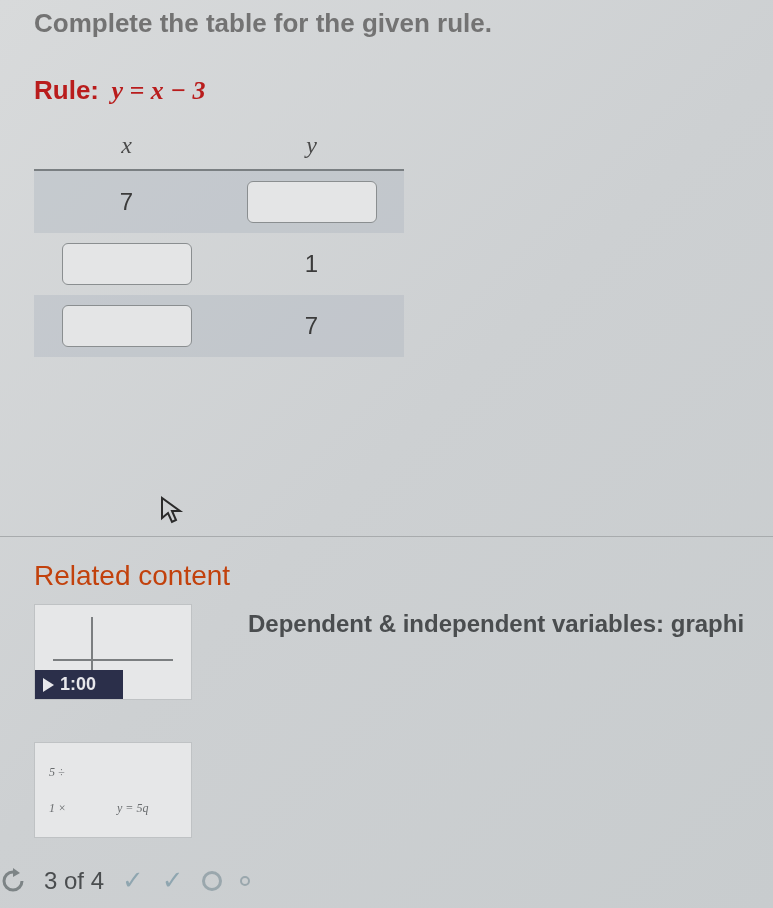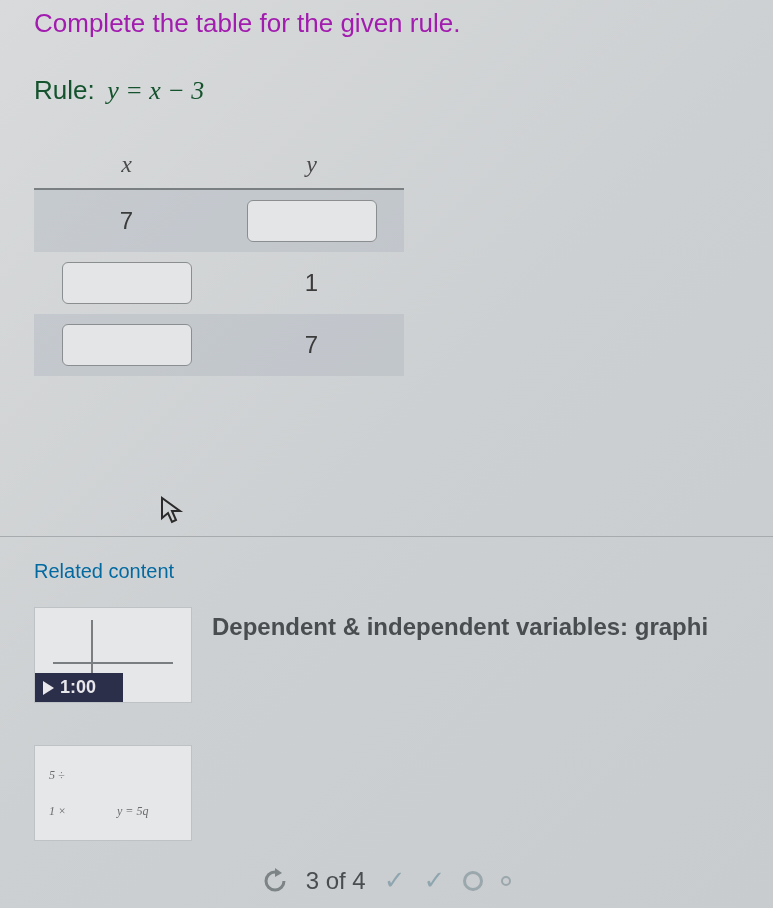--- a/index.html
+++ b/index.html
@@ -10,30 +10,30 @@
     background: linear-gradient(135deg, #d8dadb 0%, #cdd0d2 50%, #c8ccce 100%);
     color: #3b3b3b;
     overflow: hidden;
     position: relative;
   }
   .content {
     padding: 8px 0 0 34px;
   }
   .instruction {
     font-size: 26px;
-    font-weight: 400;
-    color: #a21caf;
+    font-weight: 700;
+    color: #737373;
     margin-bottom: 36px;
   }
   .rule {
     font-size: 26px;
-    font-weight: 400;
-    color: #14532d;
+    font-weight: 700;
+    color: #b91c1c;
     font-style: italic;
-    margin-bottom: 39px;
+    margin-bottom: 20px;
     font-family: Georgia, 'Times New Roman', serif;
   }
   .rule .label { font-style: normal; font-family: -apple-system, sans-serif; margin-right: 6px;}
   .xy-table {
     border-collapse: collapse;
     width: 370px;
   }
   .xy-table th {
     font-family: Georgia, 'Times New Roman', serif;
     font-style: italic;
@@ -77,23 +77,23 @@
     height: 1px;
     background: #a8abad;
   }
   .related {
     position: absolute;
     left: 34px;
     top: 560px;
     right: 0;
   }
   .related-title {
-    font-size: 20px;
-    color: #0369a1;
-    margin-bottom: 24px;
+    font-size: 28px;
+    color: #c2410c;
+    margin-bottom: 12px;
   }
   .rel-row {
     display: flex;
     align-items: flex-start;
     gap: 20px;
     margin-bottom: 6px;
     min-height: 110px;
   }
   .thumb {
     width: 158px;
@@ -135,37 +135,37 @@
     border-left: 11px solid #e8e8ec;
     border-top: 7px solid transparent;
     border-bottom: 7px solid transparent;
   }
   .rel-title {
     font-size: 24px;
     font-weight: 600;
     color: #4a4d4f;
     padding-top: 6px;
     white-space: nowrap;
+    margin-left: 36px;
   }
   .thumb-eq {
     background: #e6e7e8;
   }
   .thumb-eq .eqtxt {
     position: absolute;
     font-size: 12px;
     color: #6a6d6f;
     font-family: Georgia, serif;
     font-style: italic;
   }
   .footer {
     position: absolute;
     bottom: 12px;
     left: 0; right: 0;
     display: flex;
-    justify-content: center;
     align-items: center;
     gap: 18px;
     font-size: 24px;
     color: #4a4d4f;
   }
   .reload-icon {
     width: 26px; height: 26px;
     position: relative;
   }
   .check { color: #8fa6b0; font-size: 26px; }

